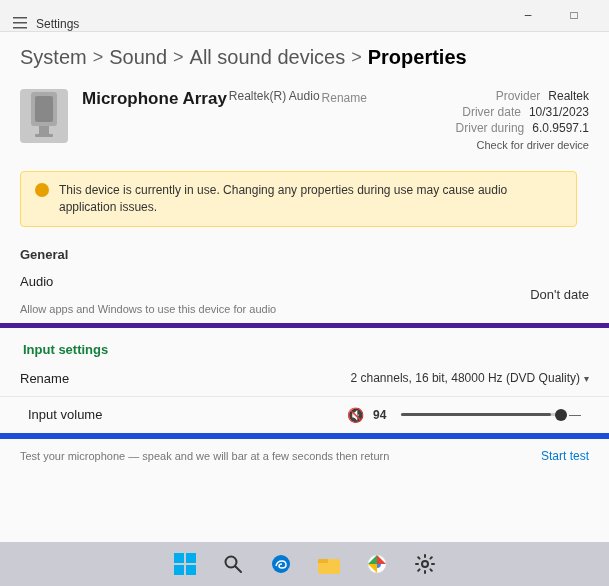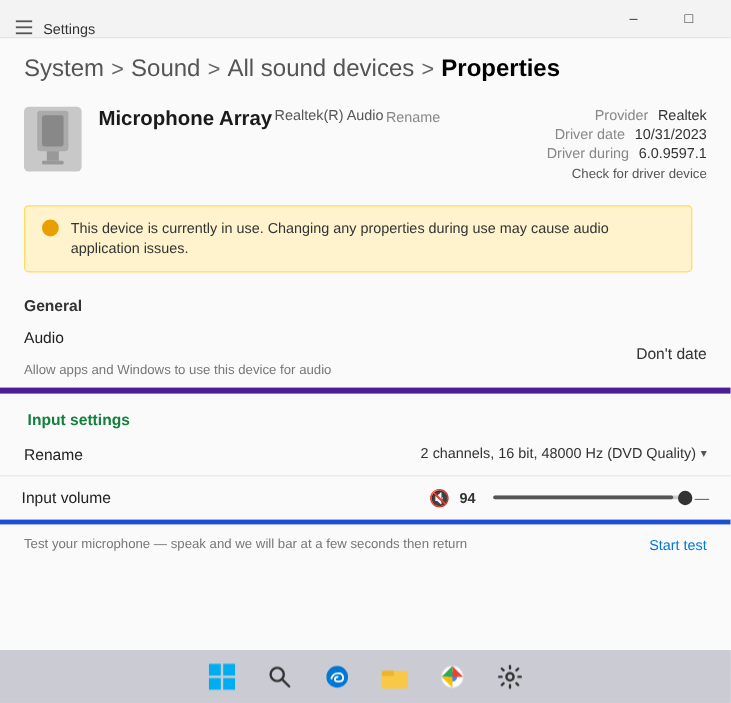--- a/index.html
+++ b/index.html
@@ -238,22 +238,22 @@
     .chevron {
       font-size: 10px;
       color: #555;
     }
 
     
     .volume-row {
       display: flex;
       align-items: center;
       justify-content: space-between;
-      padding: 10px 18px;
-      border-bottom: 4px solid #1d4ed8;
+      padding: 10px 28px;
+      border-bottom: 6px solid #1d4ed8;
     }
     .volume-label {
       font-size: 13px;
       color: #222;
       font-weight: 500;
     }
     .volume-control {
       display: flex;
       align-items: center;
       gap: 8px;

